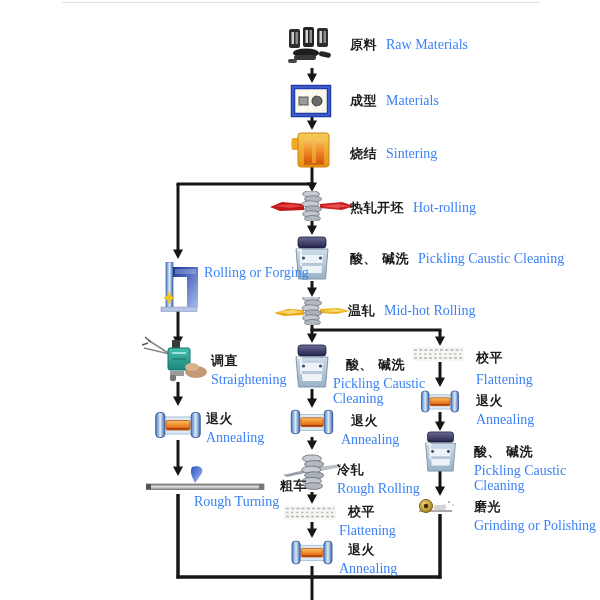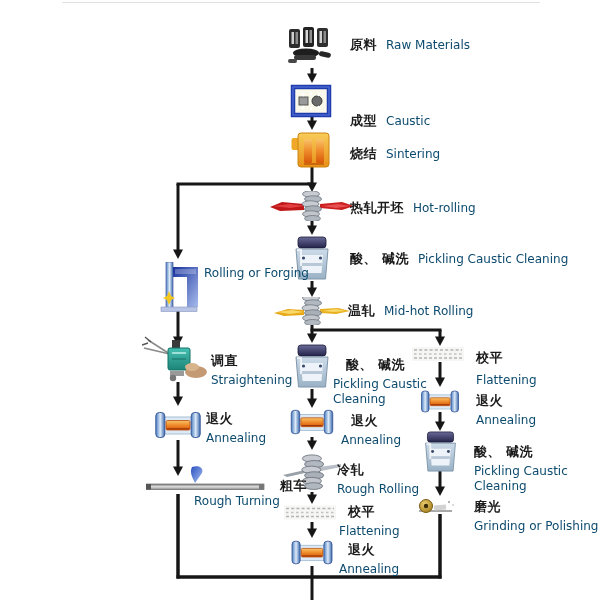--- a/index.html
+++ b/index.html
@@ -4,21 +4,21 @@
 <style>
   * { margin:0; padding:0; box-sizing:border-box; }
   html,body { width:600px; height:600px; }
   body { background:#ffffff; font-family:"DejaVu Sans","Liberation Sans",sans-serif; }
   .canvas { position:relative; width:600px; height:600px; background:#ffffff; overflow:hidden; }
   .wires { position:absolute; left:0; top:0; }
   .icon { position:absolute; line-height:0; }
   .row-label { position:absolute; display:flex; gap:9px; align-items:baseline; white-space:nowrap; }
   .stack-label { position:absolute; }
   .zh { font-size:13px; font-weight:bold; color:#1b1b1b; letter-spacing:0.5px; }
-  .en { font-size:12px; color:#0c4a6e; }
+  .en { font-size:14px; color:#3b82f6;font-family:Liberation Serif, serif; }
   .stack-label .zh { display:block; margin-bottom:3px; white-space:nowrap; }
   .stack-label .en { display:block; line-height:14.5px; }
   .w100 { width:100px; }
   .abs { position:absolute; white-space:nowrap; }
   .artifact { position:absolute; left:62px; top:2px; width:478px; height:1px; background:#d6d6d6; opacity:.7; }
 </style>
 </head>
 <body>
 
 <div class="canvas">
@@ -343,23 +343,23 @@
       </svg></div>
   <div class="icon" style="left:416px; top:496px;">
     <svg width="42" height="22">
         <use href="#sym-grinding" width="42" height="22"></use>
       </svg></div>
 
   <div class="row-label" style="left:350px; top:36px;">
     <span class="zh">原料</span>
     <span class="en">Raw Materials</span>
   </div>
-  <div class="row-label" style="left:350px; top:92px;margin-top:20px;">
+  <div class="row-label" style="left:350px; top:92px;">
     <span class="zh">成型</span>
-    <span class="en">Caustic</span>
+    <span class="en">Materials</span>
   </div>
   <div class="row-label" style="left:350px; top:199px;">
     <span class="zh">热轧开坯</span>
     <span class="en">Hot-rolling</span>
   </div>
   <div class="row-label" style="left:350px; top:145px;">
     <span class="zh">烧结</span>
     <span class="en">Sintering</span>
   </div>
   <div class="row-label" style="left:350px; top:250px;">

